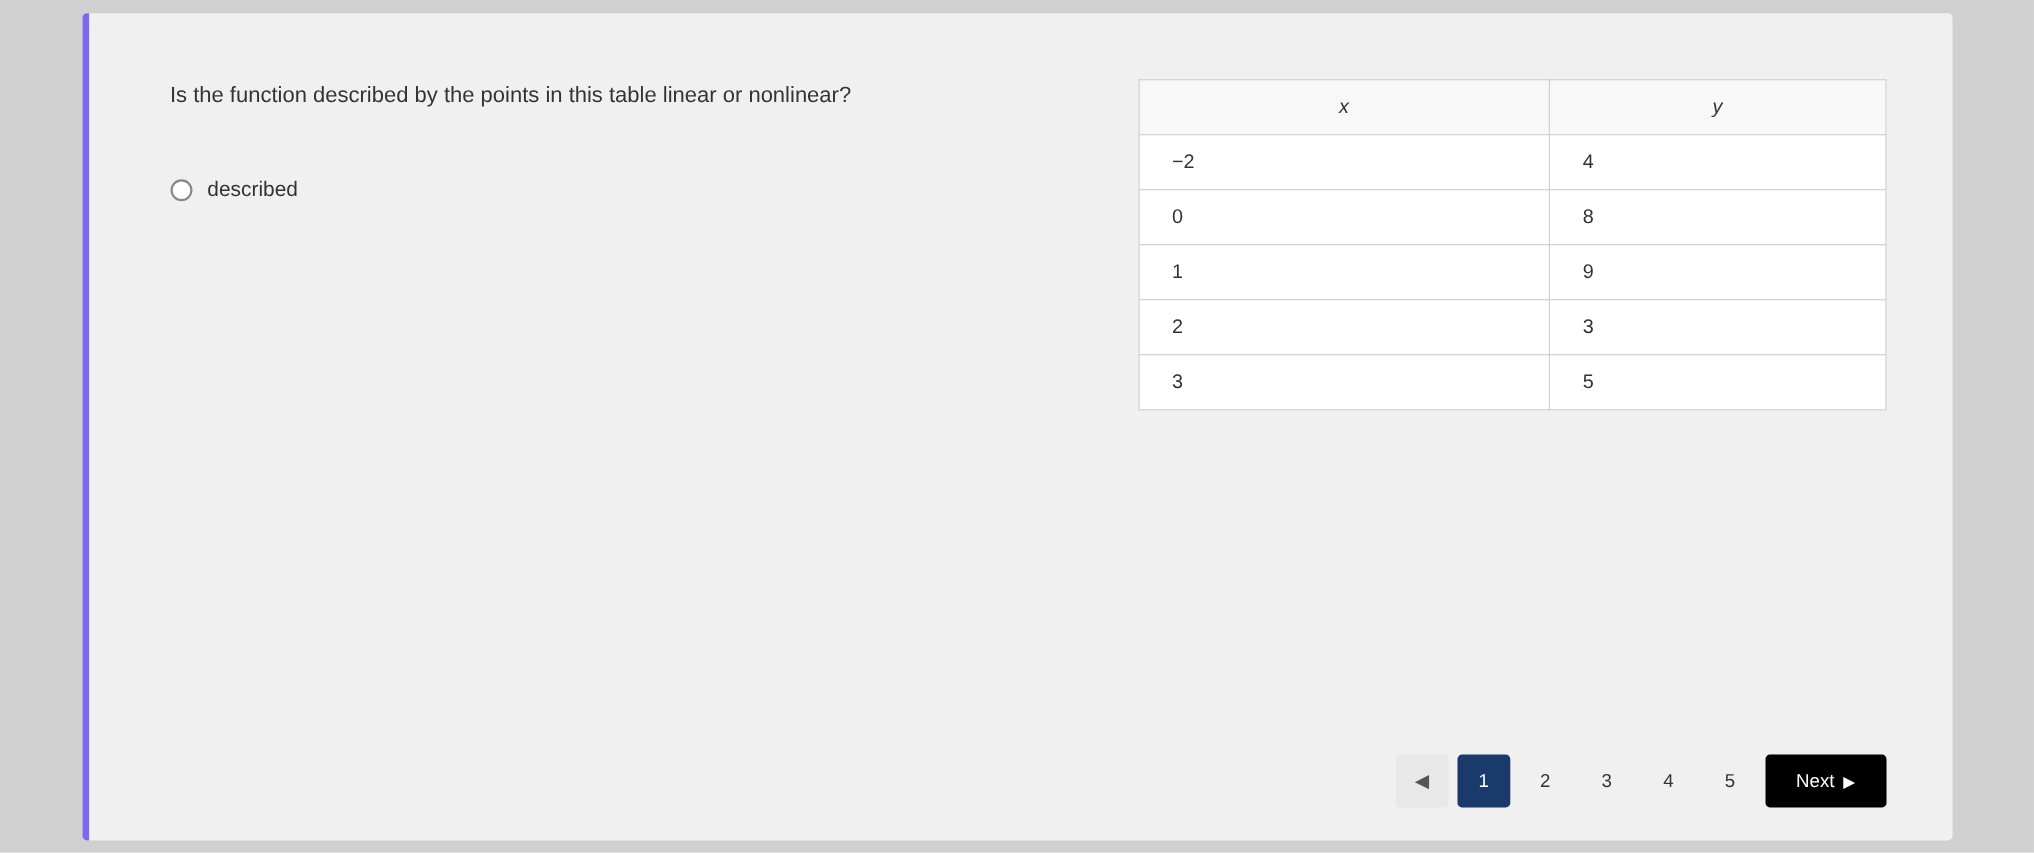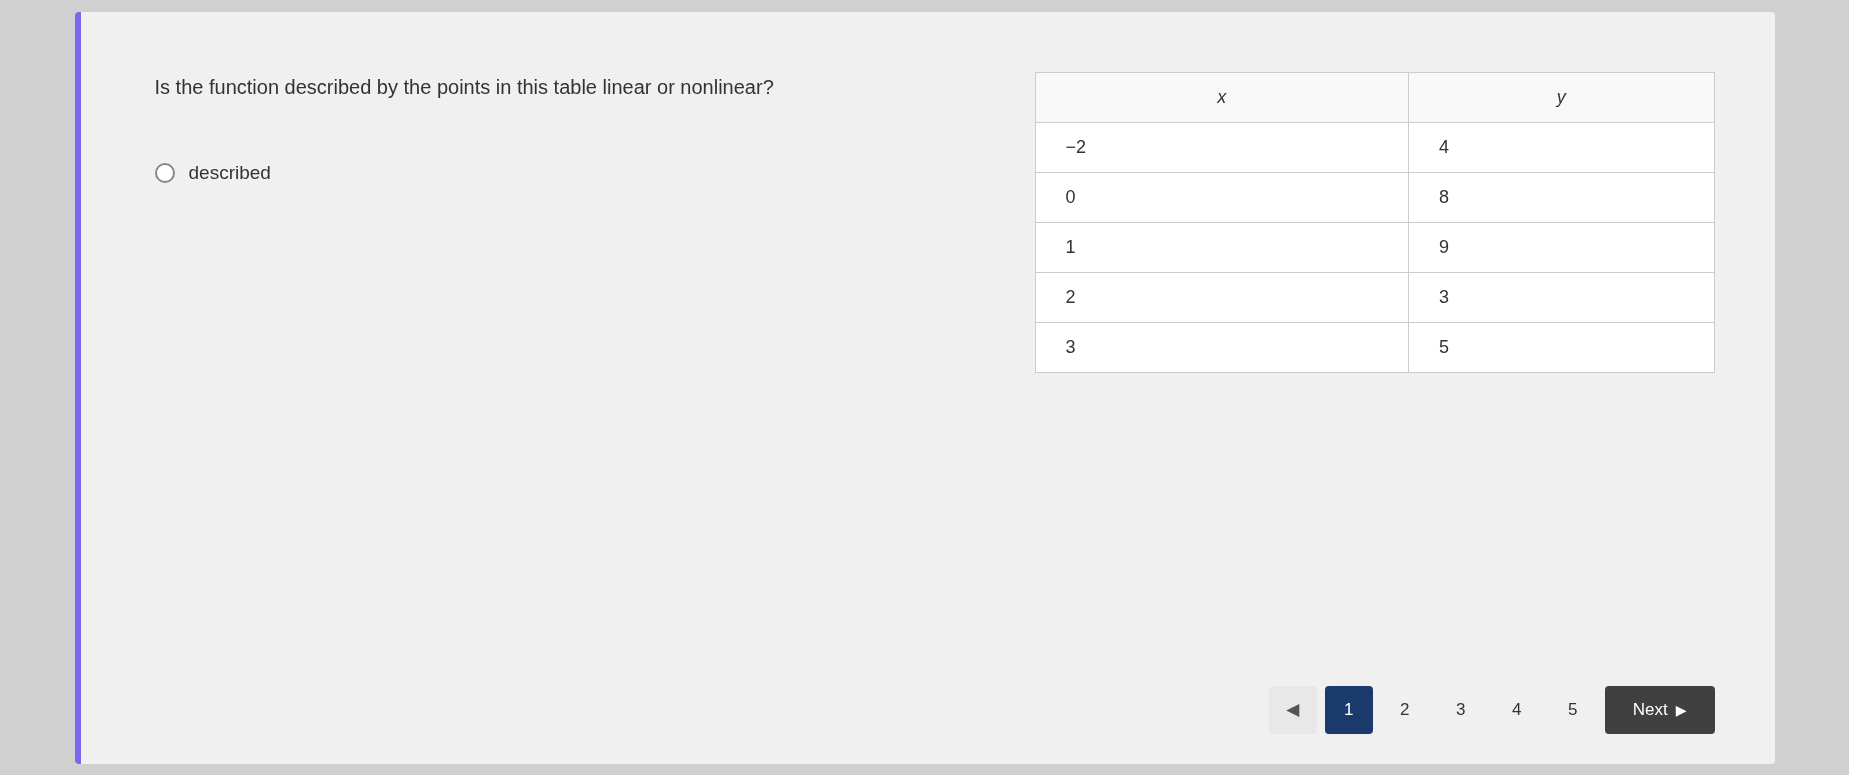--- a/index.html
+++ b/index.html
@@ -147,21 +147,21 @@
     }
 
     .page-btn.nav-arrow {
       background: #e8e8e8;
       color: #555;
       width: 48px;
       height: 48px;
     }
 
     .next-btn {
-      background-color: #404040;
+      background-color: #000000;
       color: white;
       border: none;
       padding: 0 28px;
       height: 48px;
       font-size: 17px;
       border-radius: 4px;
       cursor: pointer;
       display: flex;
       align-items: center;
       gap: 8px;

